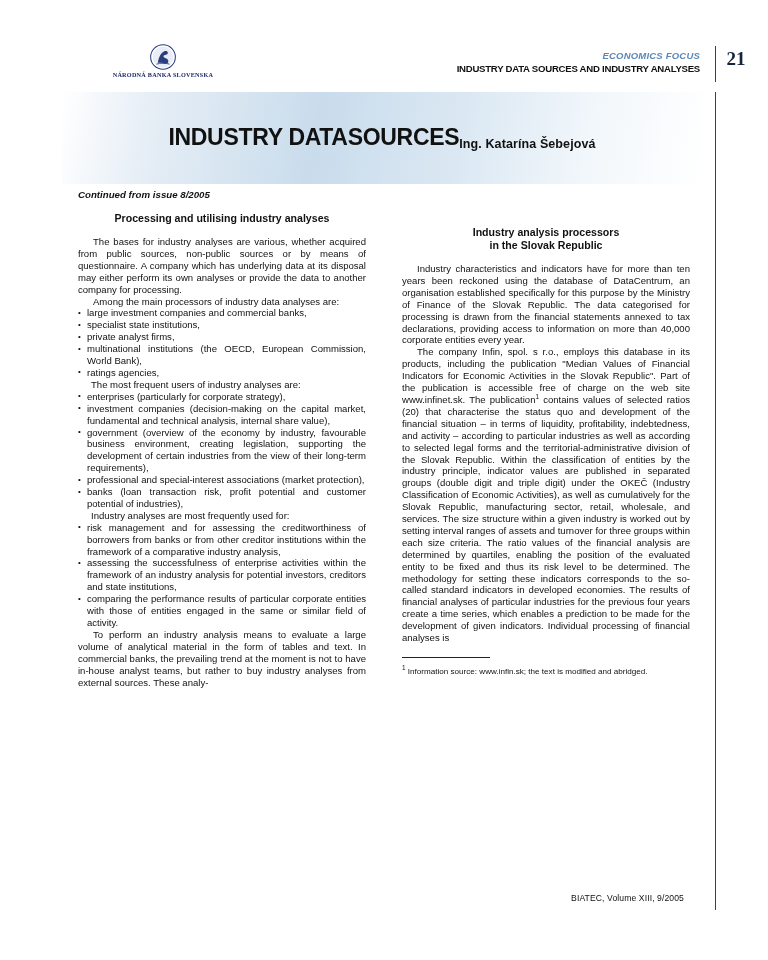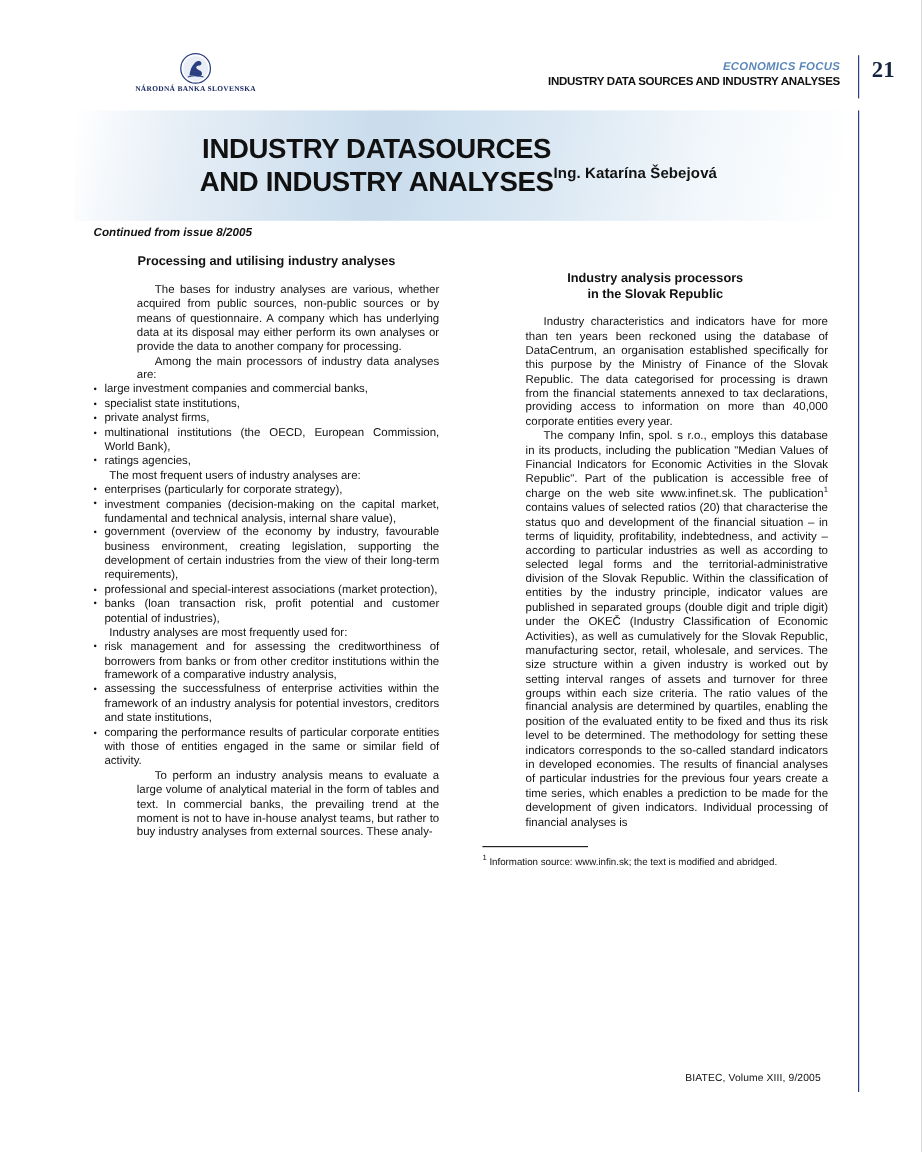--- a/index.html
+++ b/index.html
@@ -148,21 +148,20 @@
     font-size: 9.55px;
     line-height: 11.9px;
     color: #111111;
     text-align: justify;
     margin: 0;
     -webkit-hyphens: none;
     hyphens: none;
   }
   .col p.indent {
     text-indent: 15px;
-    margin-left: 36px;
   }
   .col p.noindent {
     text-indent: 0;
   }
   .sec-head {
     font-size: 10.6px;
     font-weight: bold;
     text-align: center;
     color: #111111;
     margin: 0 0 11px 0;
@@ -258,21 +257,20 @@
 
     <div class="pagenum-rule"></div>
     <div class="pagenum">21</div>
   </div>
 
   <div class="side-rule"></div>
 
   <div class="title-banner">
     <div class="doc-title">
       <span>INDUSTRY DATASOURCES</span><br>
-      <span>AND INDUSTRY ANALYSES</span>
     </div>
     <div class="doc-author">Ing. Katarína Šebejová</div>
   </div>
 
   <div class="continued">Continued from issue 8/2005</div>
 
   <div class="columns">
 
     <div class="col">
       <div class="sec-head">Processing and utilising industry analyses</div>

